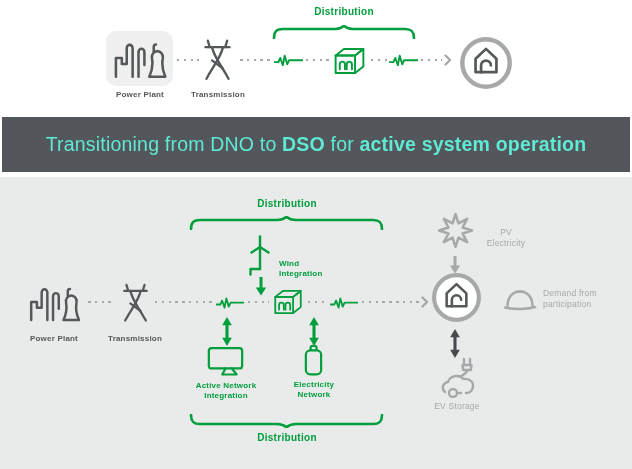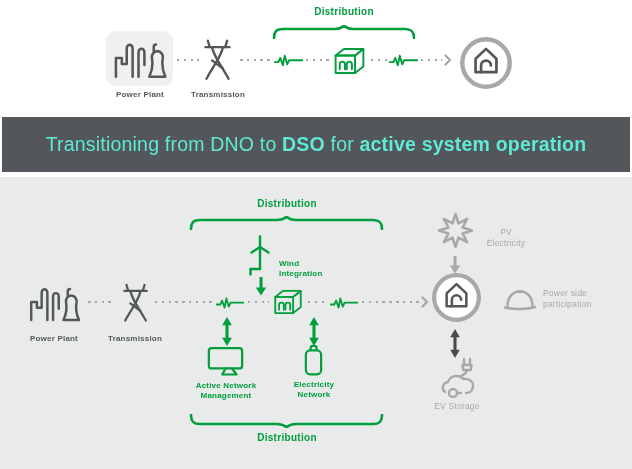--- a/index.html
+++ b/index.html
@@ -216,21 +216,21 @@
         <polygon points="6,30 1,21.5 11,21.5" stroke="none"></polygon>
       </svg>
     </span>
     <span class="abs ic-green" style="left:207px;top:169px;">
       <svg width="37" height="32" viewBox="0 0 40 34" fill="none" stroke="currentColor" stroke-width="2.4" stroke-linecap="round" stroke-linejoin="round">
         <rect x="2" y="2" width="36" height="22" rx="3"></rect>
         <path d="M20 24 L16.5 30.5 H32 L27 24"></path>
       </svg>
     </span>
     <div class="abs lbl-green ml ctr" style="left:176px;top:204px;width:100px;">Active Network
-Management</div>
+Integration</div>
 
     <span class="abs ic-green" style="left:308px;top:140px;">
       <svg width="12" height="29" viewBox="0 0 12 30" stroke="currentColor" fill="currentColor">
         <line x1="6" y1="7" x2="6" y2="23" stroke-width="3.2"></line>
         <polygon points="6,0 1,8.5 11,8.5" stroke="none"></polygon>
         <polygon points="6,30 1,21.5 11,21.5" stroke="none"></polygon>
       </svg>
     </span>
     <span class="abs ic-green" style="left:303px;top:166px;">
       <svg width="21" height="34" viewBox="0 0 22 34" fill="none" stroke="currentColor" stroke-width="2.3" stroke-linecap="round" stroke-linejoin="round">
@@ -262,21 +262,21 @@
       </svg>
     </span>
 
     <span class="abs ic-light" style="left:502px;top:110px;">
       <svg width="36" height="26" viewBox="0 0 36 26" fill="none" stroke="currentColor" stroke-width="2.5" stroke-linecap="round" stroke-linejoin="round">
         <path d="M5.5 19 C5.5 9.5 11.5 4.5 18 4.5 C24.5 4.5 30.5 9.5 30.5 19"></path>
         <path d="M3 20.5 C11 22.5 25 22.5 33 20"></path>
         <path d="M15 4.8 H21"></path>
       </svg>
     </span>
-    <div class="abs lbl-gray ml" style="left:543px;top:111px;">Power side
+    <div class="abs lbl-gray ml" style="left:543px;top:111px;">Demand from
 participation</div>
 
     <span class="abs ic-black" style="left:449px;top:152px;">
       <svg width="12" height="29" viewBox="0 0 12 30" stroke="currentColor" fill="currentColor">
         <line x1="6" y1="7" x2="6" y2="23" stroke-width="3.2"></line>
         <polygon points="6,0 1,8.5 11,8.5" stroke="none"></polygon>
         <polygon points="6,30 1,21.5 11,21.5" stroke="none"></polygon>
       </svg>
     </span>
 

